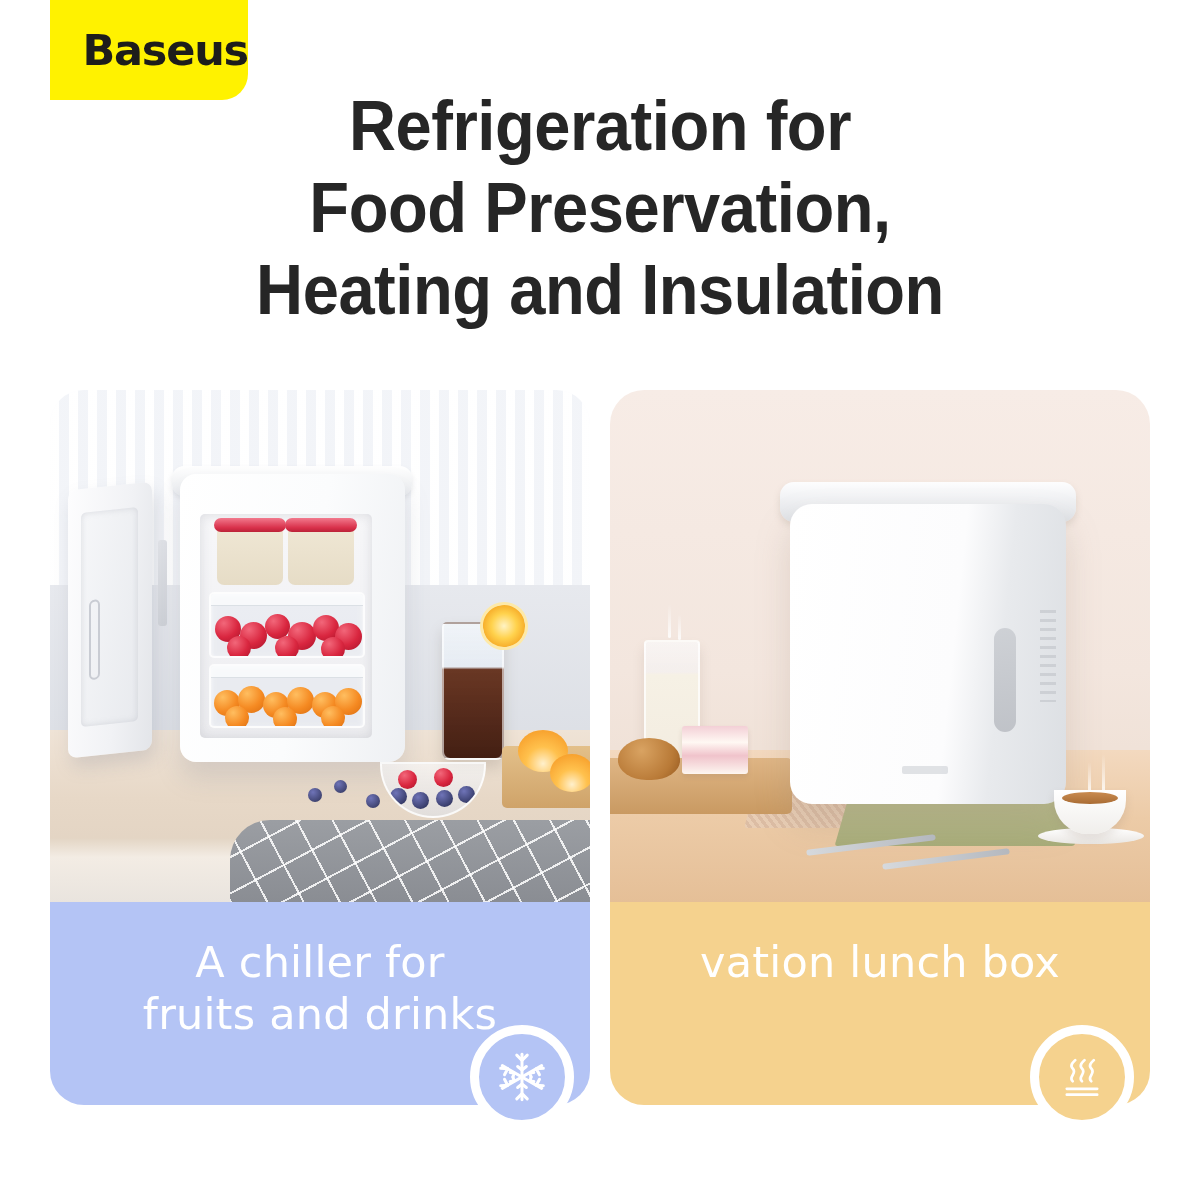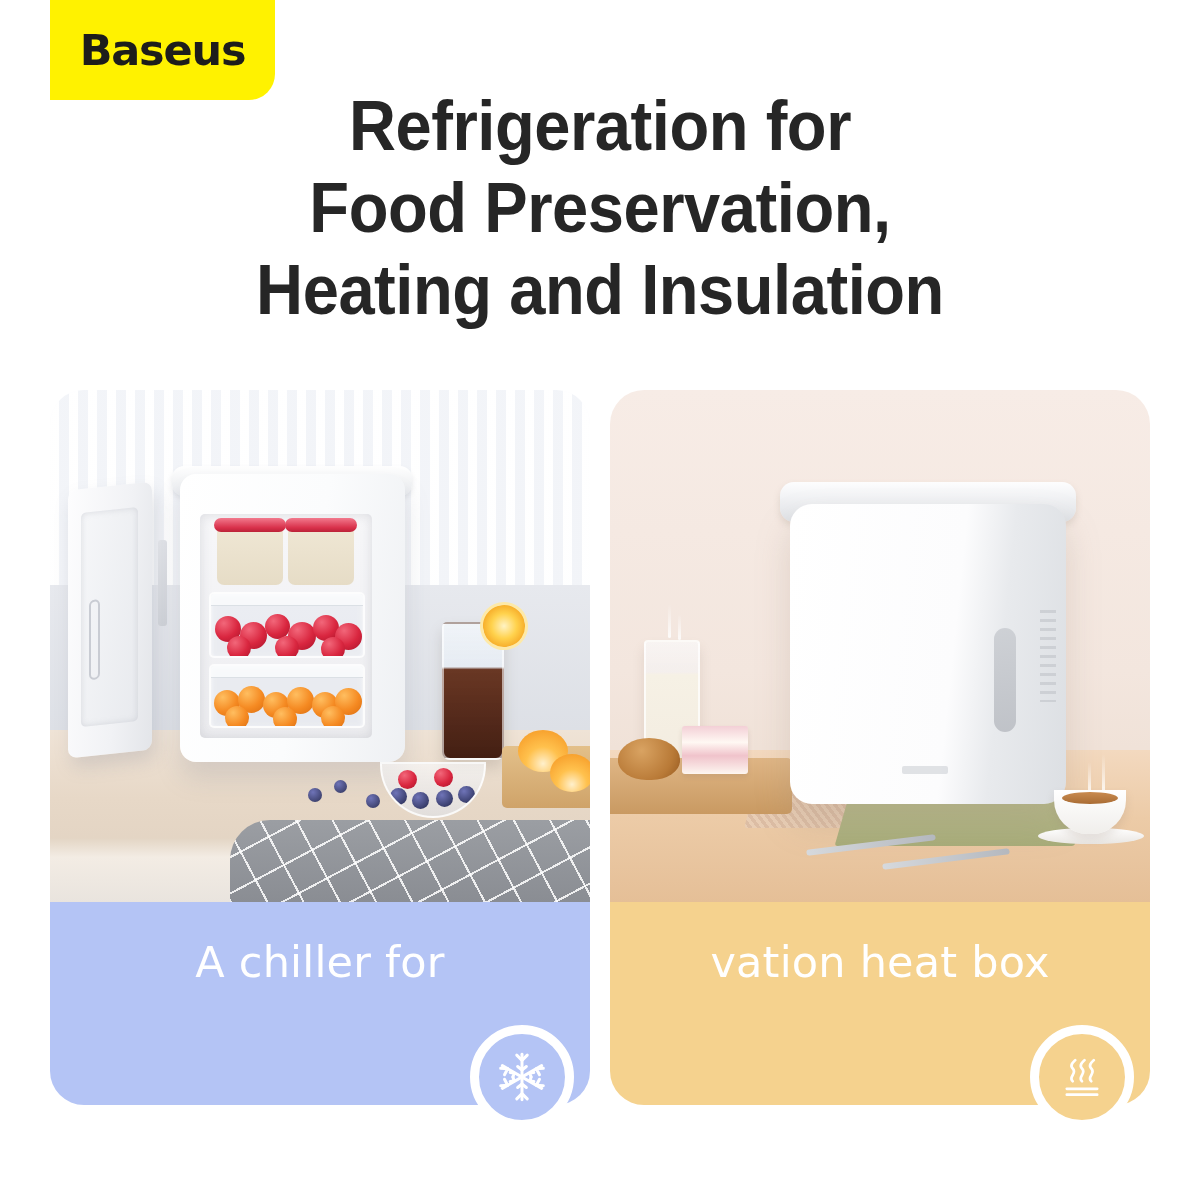--- a/index.html
+++ b/index.html
@@ -6,24 +6,24 @@
   html, body {
     width: 1200px; height: 1200px;
     background: #ffffff;
     font-family: "Liberation Sans", sans-serif;
     overflow: hidden;
   }
   #page { position: relative; width: 1200px; height: 1200px; background: #ffffff; }
 
   
   .brand-badge {
-    position: absolute; left: 50px; top: 0; width: 225px; height: 100px;
+    position: absolute; left: 50px; top: 0; width: 198px; height: 100px;
     background: #FFF200;
     border-bottom-right-radius: 26px;
-    display: flex; align-items: center; justify-content: center;
+    display: flex; align-items: center; justify-content: flex-end;
   }
   .brand-wordmark {
     font-family: "DejaVu Sans", sans-serif;
     font-weight: 700; font-size: 43px; letter-spacing: -1.2px;
     color: #1d1d1b; line-height: 1;
   }
 
   
   .headline {
     position: absolute; left: 0; top: 86px; width: 1200px;
@@ -270,20 +270,21 @@
             </div>
             <div class="berry" style="position:absolute;left:258px;top:398px;width:14px;height:14px;border-radius:50%;background:radial-gradient(circle at 35% 30%,#6f74b8,#2e3257);"></div>
             <div class="berry" style="position:absolute;left:284px;top:390px;width:13px;height:13px;border-radius:50%;background:radial-gradient(circle at 35% 30%,#6f74b8,#2e3257);"></div>
             <div class="berry" style="position:absolute;left:316px;top:404px;width:14px;height:14px;border-radius:50%;background:radial-gradient(circle at 35% 30%,#6f74b8,#2e3257);"></div>
           </div>
         </div>
 
         <div class="caption" style="background:#b4c4f5;">
           <div class="caption-text">
             <span class="ln">A chiller for</span>
+            <span class="ln">fruits and drinks</span>
           </div>
         </div>
       </div>
 
       <div class="feature-badge" style="background:#b4c4f5;">
         <svg width="56" height="56" viewBox="0 0 64 64" aria-hidden="true">
           <g stroke="#ffffff" stroke-width="3.4" stroke-linecap="round" fill="none">
             <line x1="32" y1="6" x2="32" y2="58"></line>
             <line x1="9.5" y1="19" x2="54.5" y2="45"></line>
             <line x1="9.5" y1="45" x2="54.5" y2="19"></line>
@@ -334,21 +335,21 @@
             <div class="steam" style="left:478px;top:372px;height:30px;"></div>
             <div class="steam" style="left:492px;top:364px;height:38px;"></div>
             <div class="saucer"></div>
             <div class="cup"></div>
             <div class="tea"></div>
           </div>
         </div>
 
         <div class="caption" style="background:#f5d28e;">
           <div class="caption-text">
-            <span class="ln">vation heat box</span>
+            <span class="ln">vation lunch box</span>
           </div>
         </div>
       </div>
 
       <div class="feature-badge" style="background:#f5d28e;">
         <svg width="54" height="54" viewBox="0 0 64 64" aria-hidden="true">
           <g stroke="#ffffff" stroke-width="3.2" stroke-linecap="round" fill="none">
             <path d="M21 37 C15 32 27 28 21 22 C17 18 22 14 24 12"></path>
             <path d="M32 37 C26 32 38 28 32 22 C28 18 33 14 35 12"></path>
             <path d="M43 37 C37 32 49 28 43 22 C39 18 44 14 46 12"></path>

